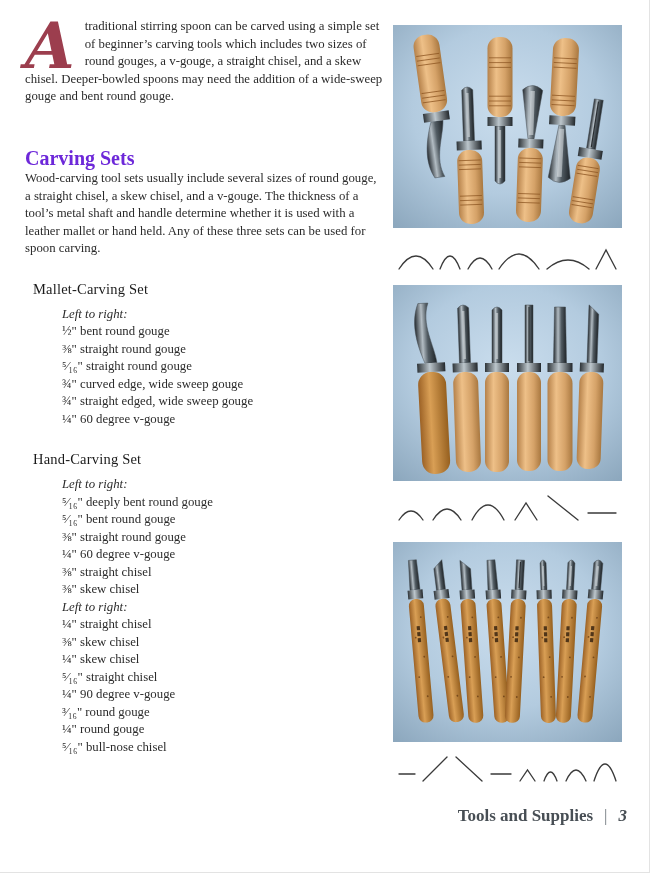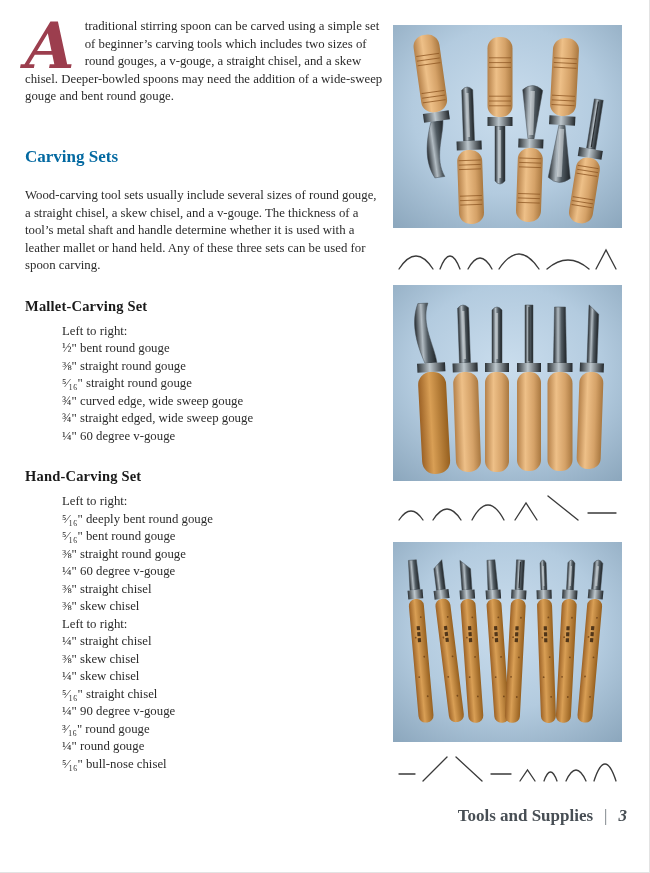--- a/index.html
+++ b/index.html
@@ -6,25 +6,25 @@
   .page{position:relative;width:650px;height:873px;background:#ffffff;overflow:hidden;
         font-family:"Liberation Serif","DejaVu Serif",serif;color:#282828;
         border-right:1px solid #e3e3e3;border-bottom:1px solid #e3e3e3;box-sizing:border-box;}
 
   
   .left-col{position:absolute;left:25px;top:18px;width:358px;}
   .body-text{font-size:12.8px;line-height:17.6px;margin:0;color:#2b2b2b;}
   .indent{text-indent:16px;}
   .dropcap{float:left;font-size:64px;line-height:48px;font-style:italic;font-weight:bold;
            color:#9c3e4e;margin:4px 10px 0 0;font-family:"DejaVu Serif","Liberation Serif",serif;}
-  h2.red-head{font-size:17px;font-weight:bold;color:#0369a1;margin:41px 0 20px 0;
+  h2.red-head{font-size:20px;font-weight:bold;color:#6d28d9;margin:41px 0 0 0;
               font-family:"Liberation Serif","DejaVu Serif",serif;}
-  h3.set-head{font-size:14.5px;font-weight:bold;color:#1a1a1a;margin:23px 0 8px 0;letter-spacing:.2px;}
+  h3.set-head{font-size:14.5px;font-weight:normal;color:#1a1a1a;margin:23px 0 8px 8px;letter-spacing:.2px;}
   .toollist{padding-left:37px;font-size:12.8px;line-height:17.5px;color:#2b2b2b;}
-  .lead{}
+  .lead{font-style:italic;}
   .list-item{white-space:nowrap;}
 
   
   .right-col{position:absolute;left:393px;top:25px;width:229px;}
   .photo-svg{display:block;width:229px;}
   .profiles{display:flex;justify-content:space-between;align-items:flex-end;width:224px;
             margin:12px auto 0 auto;height:32px;}
   .gap-a{margin-top:13px;}
   .gap-b{margin-top:10px;}
   .gap-c{margin-top:19px;}

